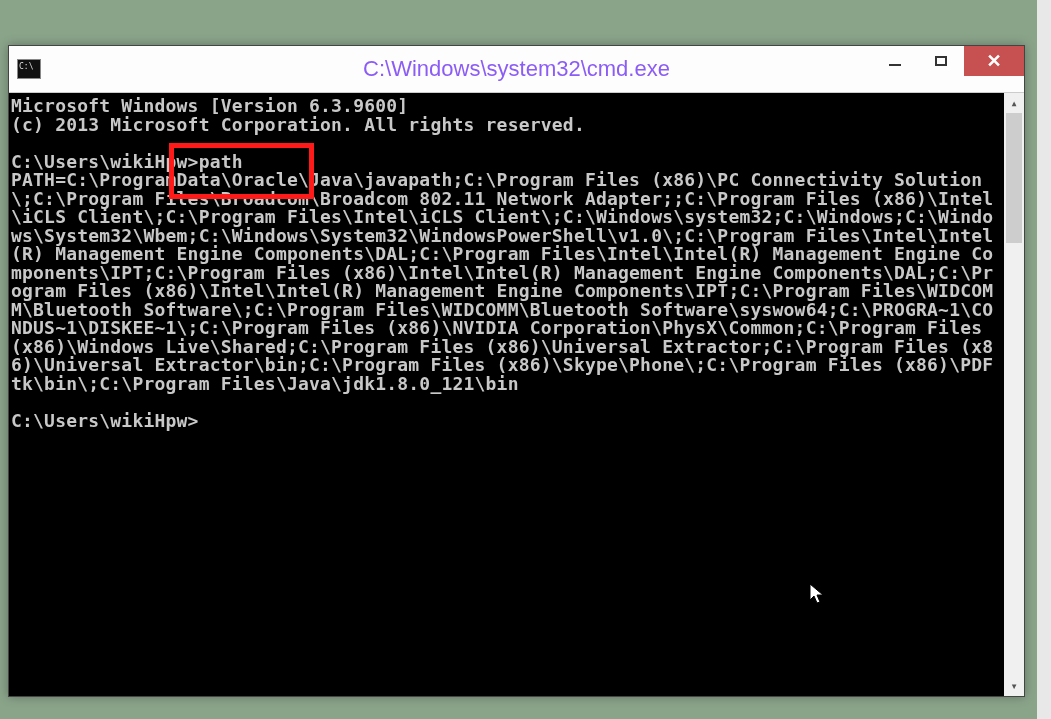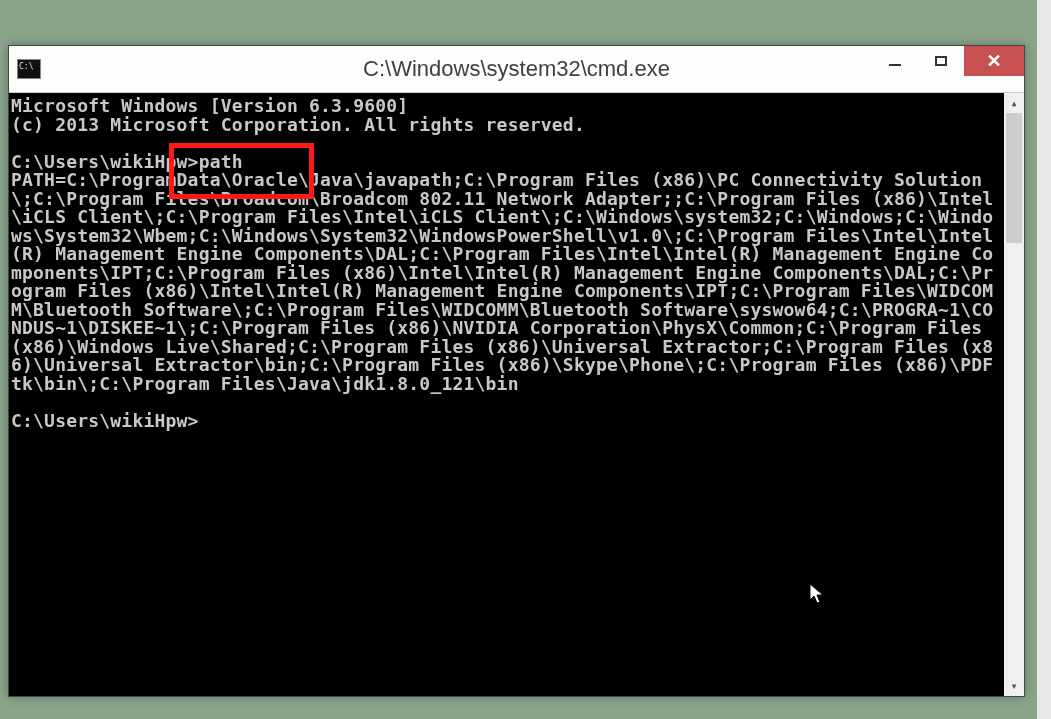--- a/index.html
+++ b/index.html
@@ -47,21 +47,21 @@
     left: 1px;
     top: 2px;
     font-family: Consolas, monospace;
   }
   .title-text {
     position: absolute;
     left: 0;
     right: 0;
     text-align: center;
     font-size: 22px;
-    color: #404040;
+    color: #8b5cf6;
     font-family: "Segoe UI", Arial, sans-serif;
     pointer-events: none;
   }
   .win-controls {
     position: absolute;
     right: 0;
     top: 0;
     height: 30px;
     display: flex;
   }

